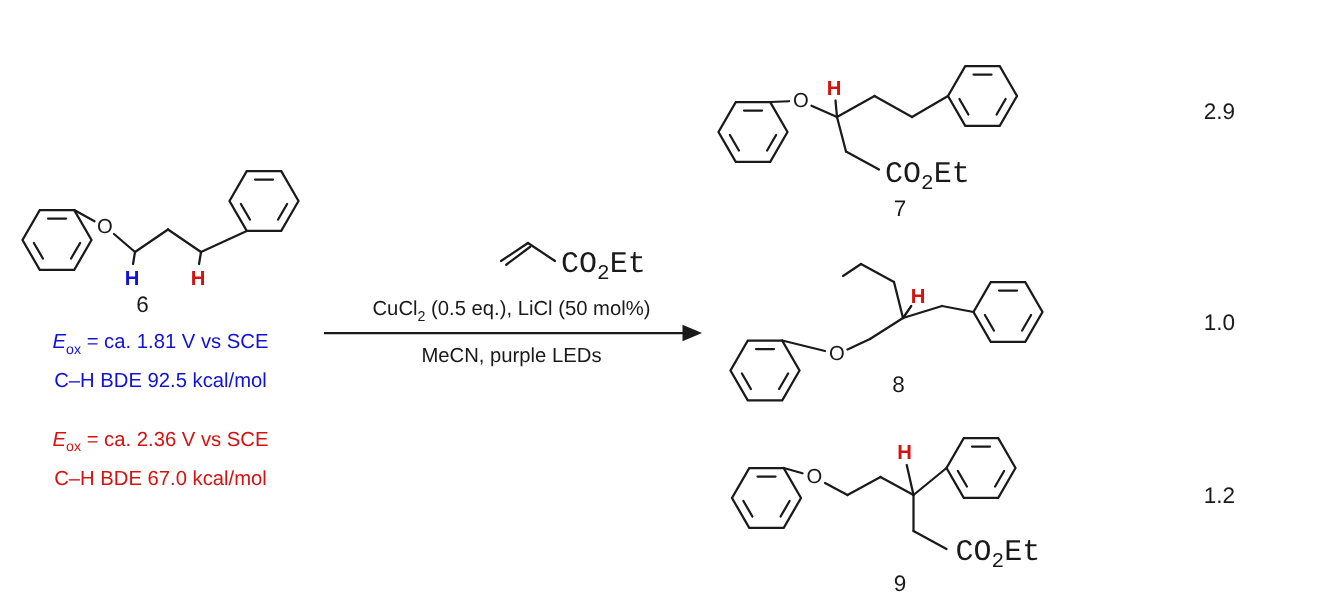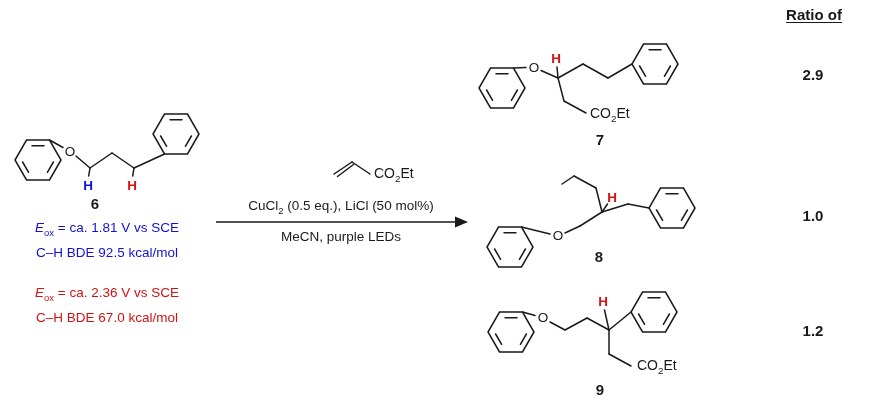--- a/index.html
+++ b/index.html
@@ -9,24 +9,24 @@
   .canvas > svg { position:absolute; left:0; top:0; }
   .mol polygon, .mol line { fill:none; stroke:var(--ink,#1a1a1a); stroke-width:1.5; stroke-linecap:round; }
   .mol text { font-family:"Liberation Sans",sans-serif; font-size:13.5px; fill:var(--ink,#1a1a1a); stroke:none; text-anchor:middle; }
   .mol text.blue { fill:var(--blue,#1212d4); font-weight:bold; }
   .mol text.red  { fill:var(--red,#d41212);  font-weight:bold; }
   .arrow line { stroke:var(--ink,#1a1a1a); stroke-width:1.5; }
   .arrow polygon { fill:var(--ink,#1a1a1a); stroke:none; }
   .abs { position:absolute; }
   .center { text-align:center; }
   .right { text-align:right; }
-  .bold { font-weight:bold; }
+  .bold { font-weight:normal; }
   .fs15 { font-size:15px; }
   .fs13 { font-size:13.5px; line-height:20px; white-space:nowrap; }
-  .formula { font-size:14px; white-space:nowrap; }
+  .formula { font-size:20px; white-space:nowrap;font-family:Liberation Mono, monospace; }
   sub { font-size:0.7em; }
   .blue-text { color:var(--blue,#1212d4); }
   .red-text  { color:var(--red,#d41212); }
   .ratio-header div { text-decoration:underline; text-underline-offset:2px; font-weight:bold; font-size:15px; line-height:19px; text-align:center; }
 </style>
 </head>
 <body>
 
 <div class="canvas">
 
@@ -139,21 +139,20 @@
       <line x1="609" y1="330" x2="604.5" y2="310"></line>
       <line x1="609" y1="330" x2="631" y2="312"></line>
       <line x1="609" y1="330" x2="609" y2="354"></line>
       <line x1="609" y1="354" x2="631" y2="366"></line>
       <text x="543" y="322">O</text>
       <text x="603" y="306" class="red">H</text>
     </g>
   </svg>
 
   <div class="abs ratio-header" style="left:752px;top:5px;width:124px">
-    <div>Ratio of</div>
   </div>
 
   <div class="abs bold fs15 center" style="left:790px;top:66px;width:46px">2.9</div>
   <div class="abs bold fs15 center" style="left:790px;top:207px;width:46px">1.0</div>
   <div class="abs bold fs15 center" style="left:790px;top:322px;width:46px">1.2</div>
 
   <div class="abs bold fs15 center" style="left:80px;top:195px;width:30px">6</div>
   <div class="abs bold fs15 center" style="left:585px;top:131px;width:30px">7</div>
   <div class="abs bold fs15 center" style="left:584px;top:248px;width:30px">8</div>
   <div class="abs bold fs15 center" style="left:585px;top:381px;width:30px">9</div>

